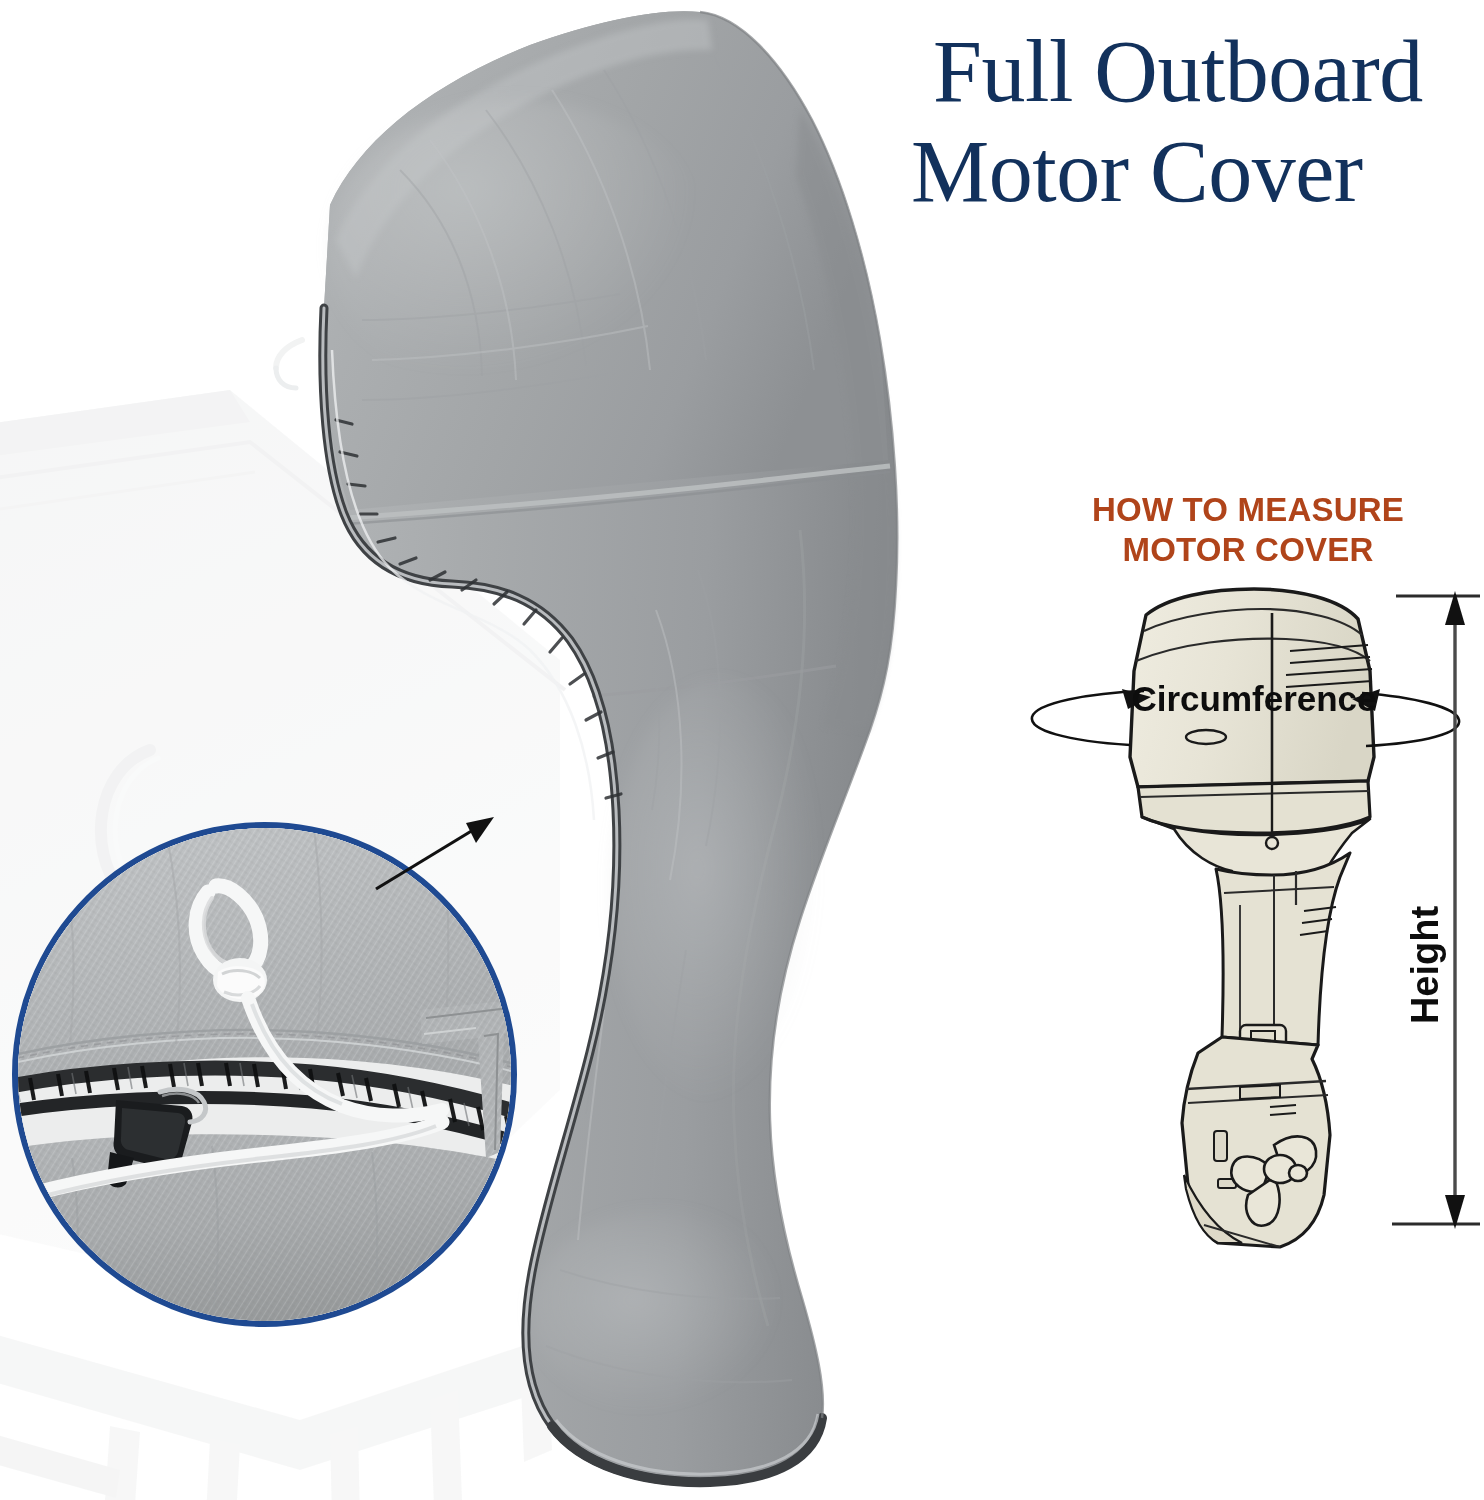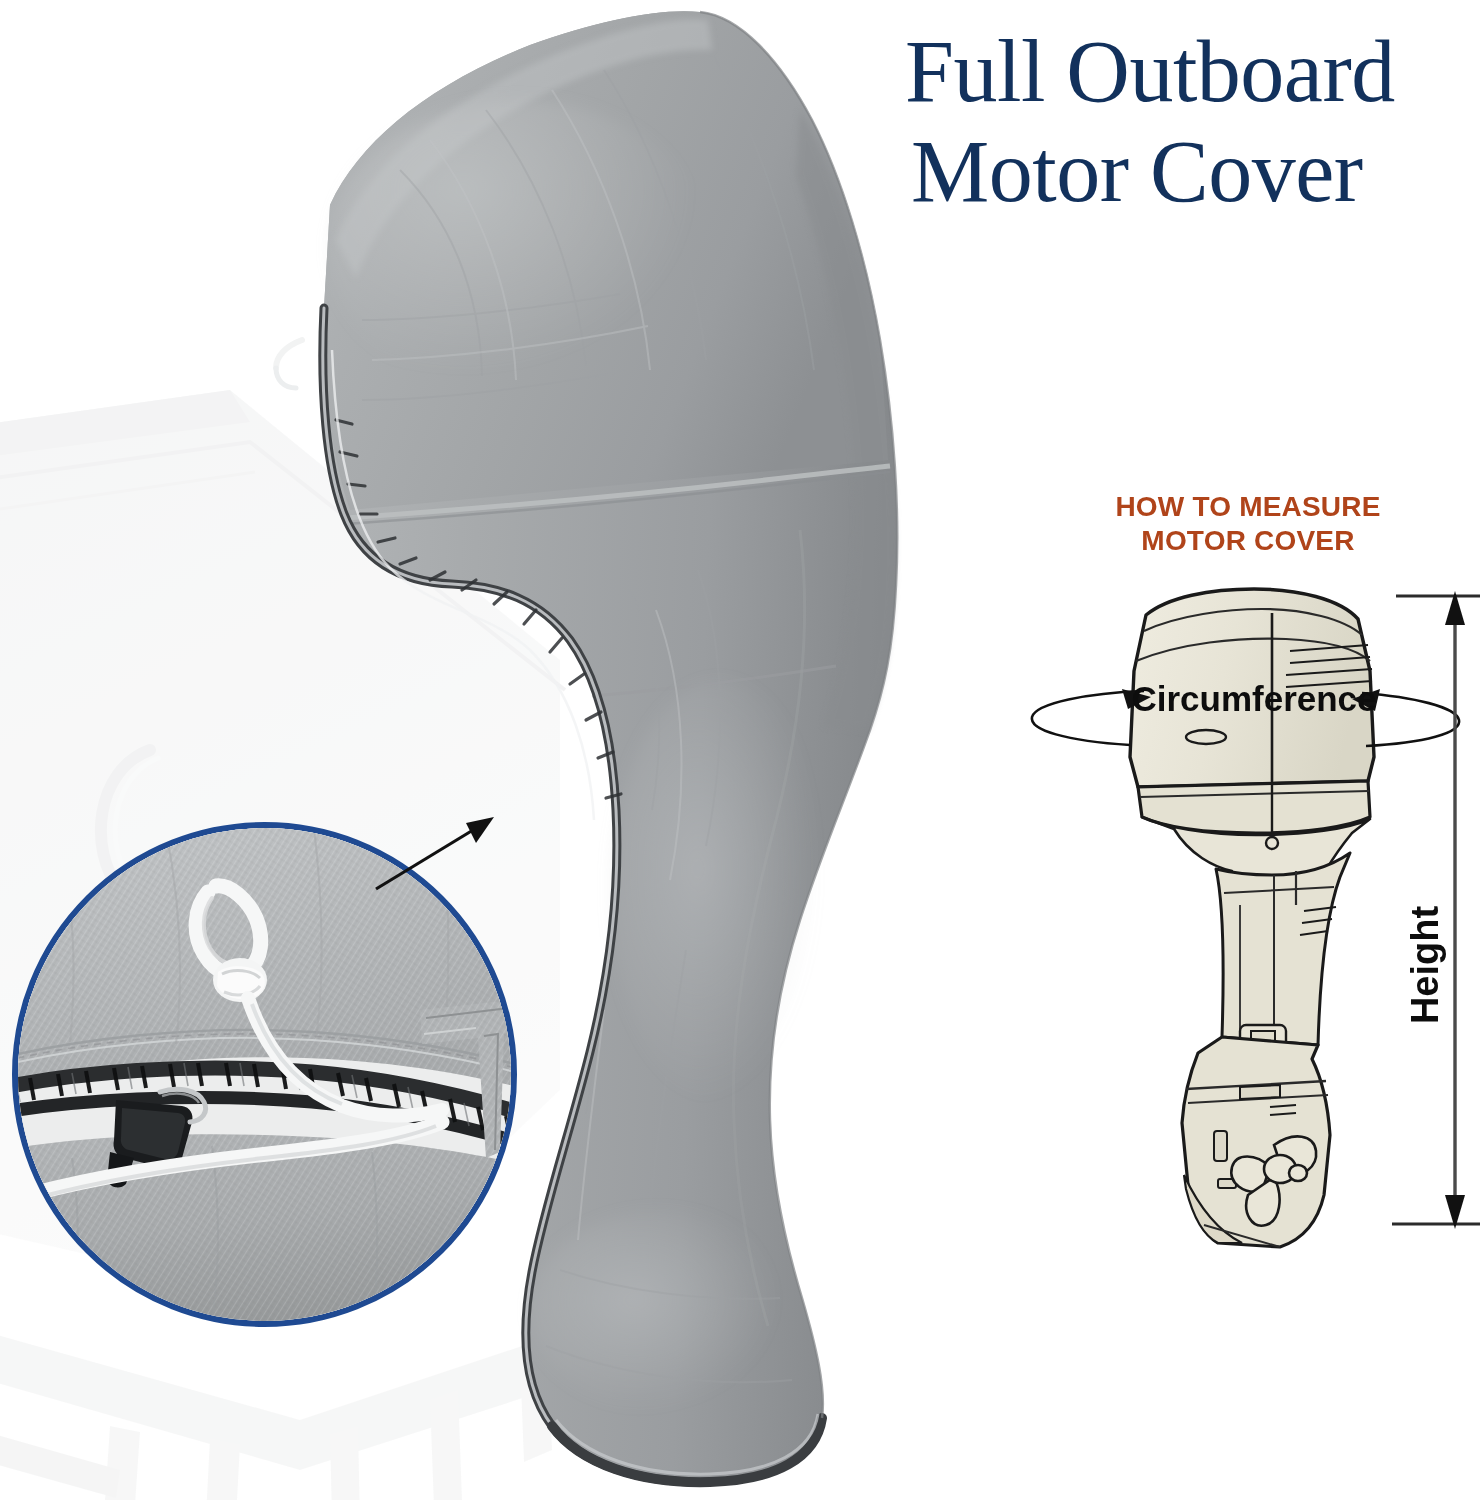--- a/index.html
+++ b/index.html
@@ -24,32 +24,32 @@
     top: 22px;
     width: 560px;
     text-align: left;
     font-family: "Liberation Serif", serif;
     color: #12315c;
     font-size: 88px;
     line-height: 1.14;
     font-weight: 400;
     letter-spacing: -0.5px;
   }
-  #title-block .tline { display: block; white-space: nowrap; }
+  #title-block .tline { display: block; white-space: nowrap; margin-left: 28px; }
   #title-block .tline.l2 { margin-left: 6px; }
 
   
   #measure-heading {
     position: absolute;
     left: 1048px;
     top: 490px;
     width: 400px;
     text-align: center;
     color: #b0441a;
-    font-size: 28px;
+    font-size: 33px;
     font-weight: bold;
     line-height: 1.22;
     letter-spacing: 0.2px;
   }
   #measure-heading .mline { display: block; }
 
   
   #bg-boat { position: absolute; left: 0; top: 330px; width: 620px; height: 1170px; opacity: 0.40; }
 
   

